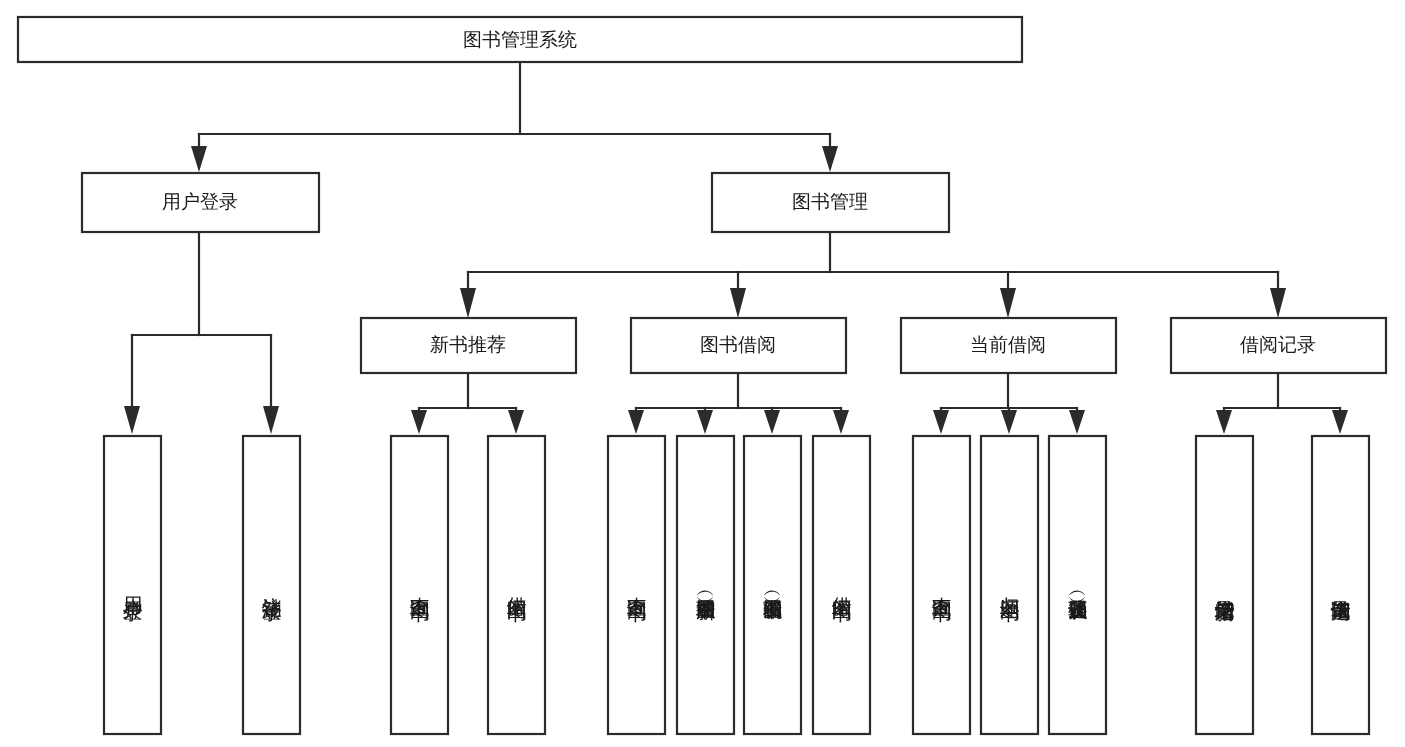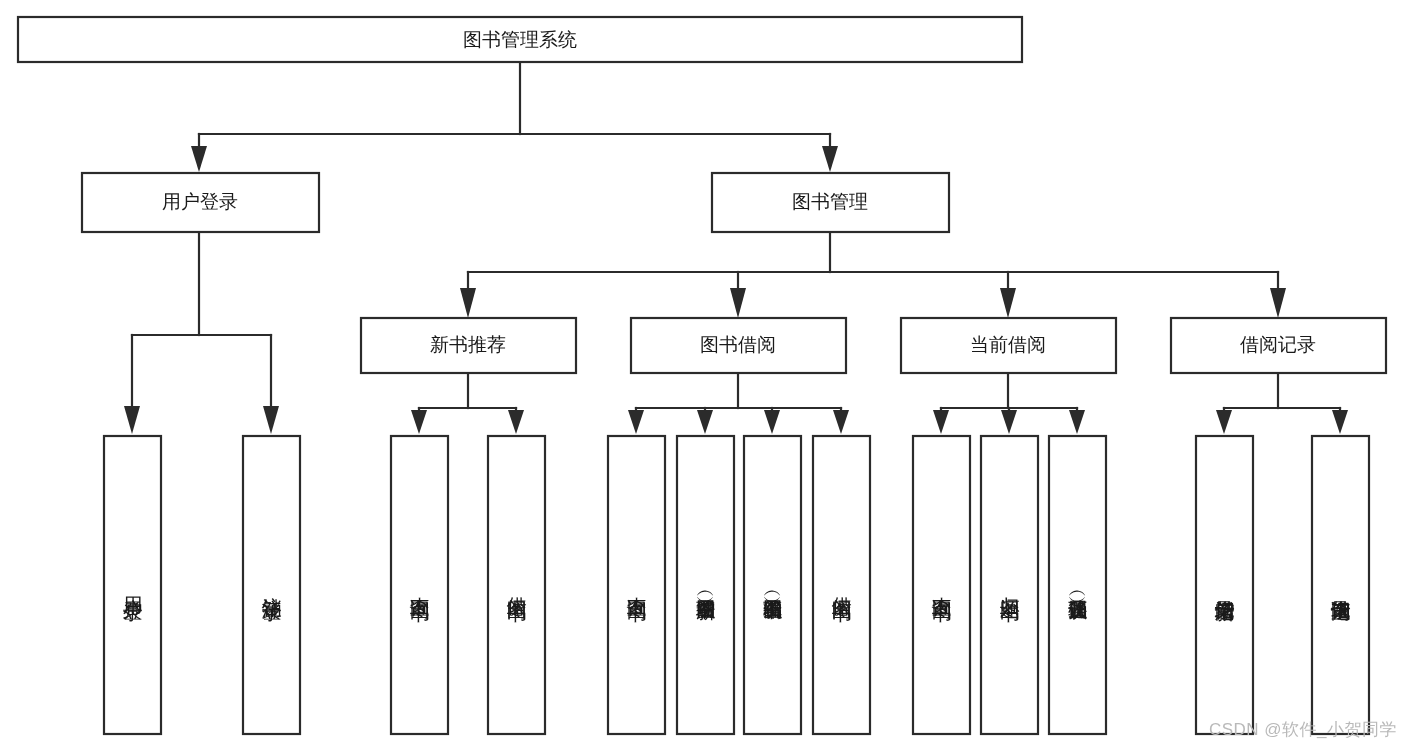--- a/index.html
+++ b/index.html
@@ -201,15 +201,14 @@
   <div class="node-label-v" style="left:744px; top:436px; width:57px; height:298px; font-size:19px; letter-spacing:0px;">编辑图书（管理员）</div>
   <div class="node-label-v" style="left:813px; top:436px; width:57px; height:298px;">借阅图书</div>
 
   <div class="node-label-v" style="left:913px; top:436px; width:57px; height:298px;">查询图书</div>
   <div class="node-label-v" style="left:981px; top:436px; width:57px; height:298px;">归还图书</div>
   <div class="node-label-v" style="left:1049px; top:436px; width:57px; height:298px; font-size:19px; letter-spacing:0px;">确认归还（管理员）</div>
 
   <div class="node-label-v" style="left:1196px; top:436px; width:57px; height:298px; letter-spacing:0px;">新增借阅记录</div>
   <div class="node-label-v" style="left:1312px; top:436px; width:57px; height:298px; letter-spacing:0px;">查询借阅记录</div>
 
-  <div class="watermark">CSDN @软件_小贺同学</div>
 
 </div>
 
 </body></html>

